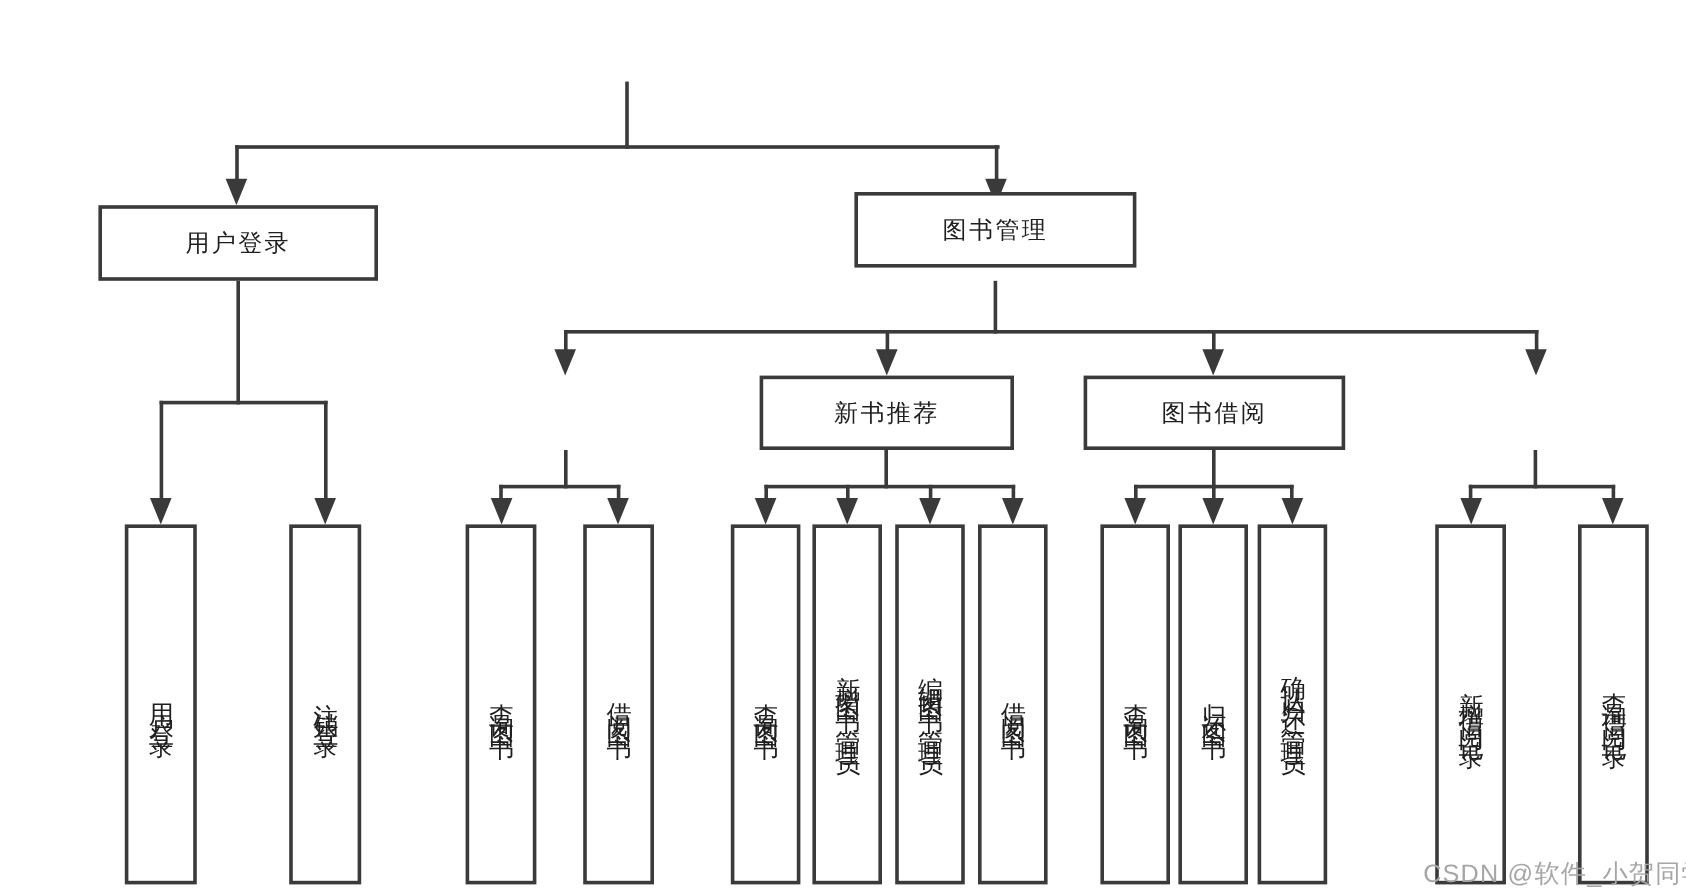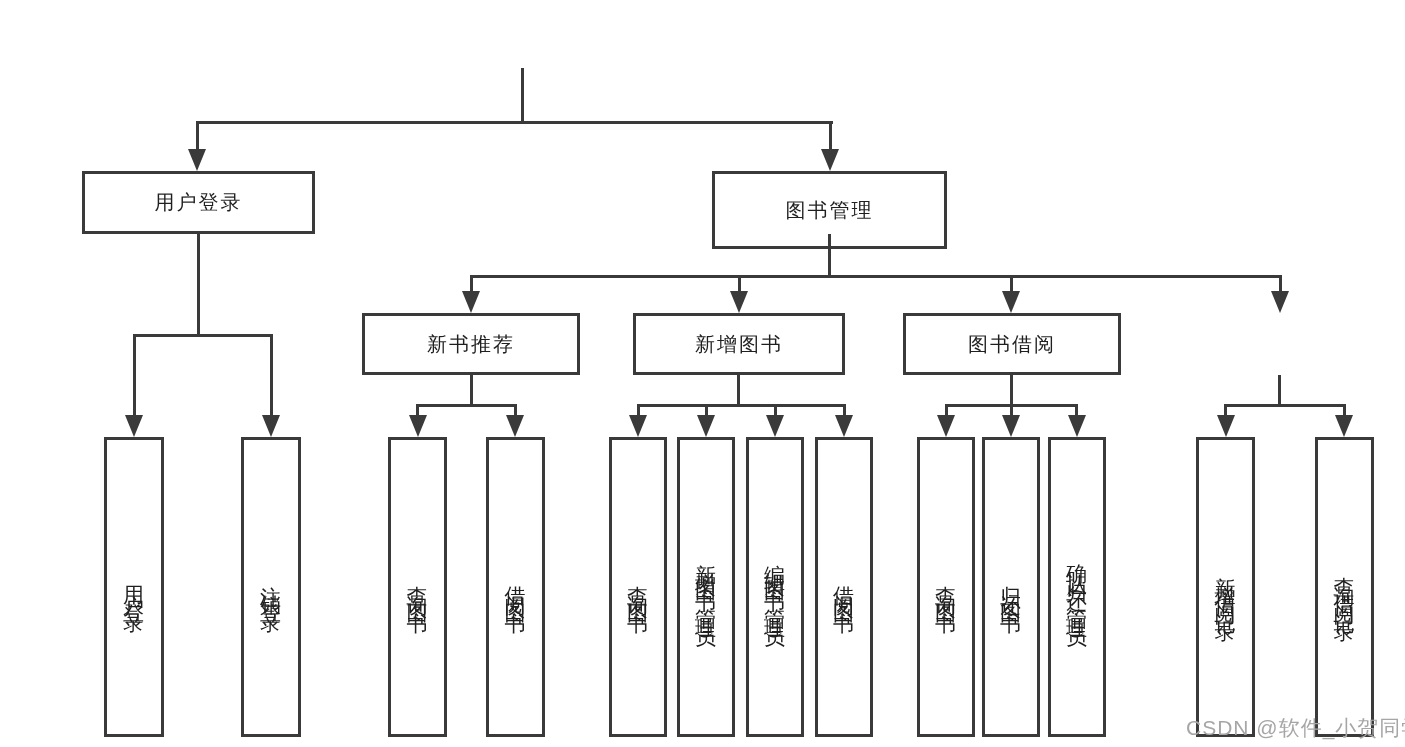--- a/index.html
+++ b/index.html
@@ -57,42 +57,41 @@
 
 
   <div class="vl" style="left:521px;top:68px;height:56px"></div>
   <div class="hl" style="left:196px;top:121px;width:637px"></div>
   <div class="vl" style="left:196px;top:121px;height:30px"></div>
   <div class="vl" style="left:829px;top:121px;height:30px"></div>
   <div class="ar" style="left:188px;top:149px"></div>
   <div class="ar" style="left:821px;top:149px"></div>
 
   <div class="bx" style="left:82px;top:171px;width:233px;height:63px">用户登录</div>
-  <div class="bx" style="left:712px;top:171px;width:235px;height:78px">图书管理</div>
+  <div class="bx" style="left:712px;top:160px;width:235px;height:63px">图书管理</div>
 
   <div class="vl" style="left:197px;top:234px;height:103px"></div>
   <div class="hl" style="left:133px;top:334px;width:140px"></div>
   <div class="vl" style="left:133px;top:334px;height:82px"></div>
   <div class="vl" style="left:270px;top:334px;height:82px"></div>
   <div class="ar" style="left:125px;top:415px"></div>
   <div class="ar" style="left:262px;top:415px"></div>
 
   <div class="vl" style="left:828px;top:234px;height:44px"></div>
   <div class="hl" style="left:470px;top:275px;width:812px"></div>
   <div class="vl" style="left:470px;top:275px;height:18px"></div>
   <div class="vl" style="left:738px;top:275px;height:18px"></div>
   <div class="vl" style="left:1010px;top:275px;height:18px"></div>
   <div class="vl" style="left:1279px;top:275px;height:18px"></div>
   <div class="ar" style="left:462px;top:291px"></div>
   <div class="ar" style="left:730px;top:291px"></div>
   <div class="ar" style="left:1002px;top:291px"></div>
   <div class="ar" style="left:1271px;top:291px"></div>
 
-  <div class="bx" style="left:362px;top:313px;width:218px;height:62px">新书推荐</div>
-  <div class="bx" style="left:633px;top:313px;width:212px;height:62px">新增图书</div>
+  <div class="bx" style="left:633px;top:313px;width:212px;height:62px">新书推荐</div>
   <div class="bx" style="left:903px;top:313px;width:218px;height:62px">图书借阅</div>
 
   <div class="vl" style="left:470px;top:375px;height:32px"></div>
   <div class="hl" style="left:416px;top:404px;width:101px"></div>
   <div class="vl" style="left:416px;top:404px;height:12px"></div>
   <div class="vl" style="left:514px;top:404px;height:12px"></div>
   <div class="ar" style="left:409px;top:415px"></div>
   <div class="ar" style="left:506px;top:415px"></div>
 
   <div class="vl" style="left:737px;top:375px;height:32px"></div>

